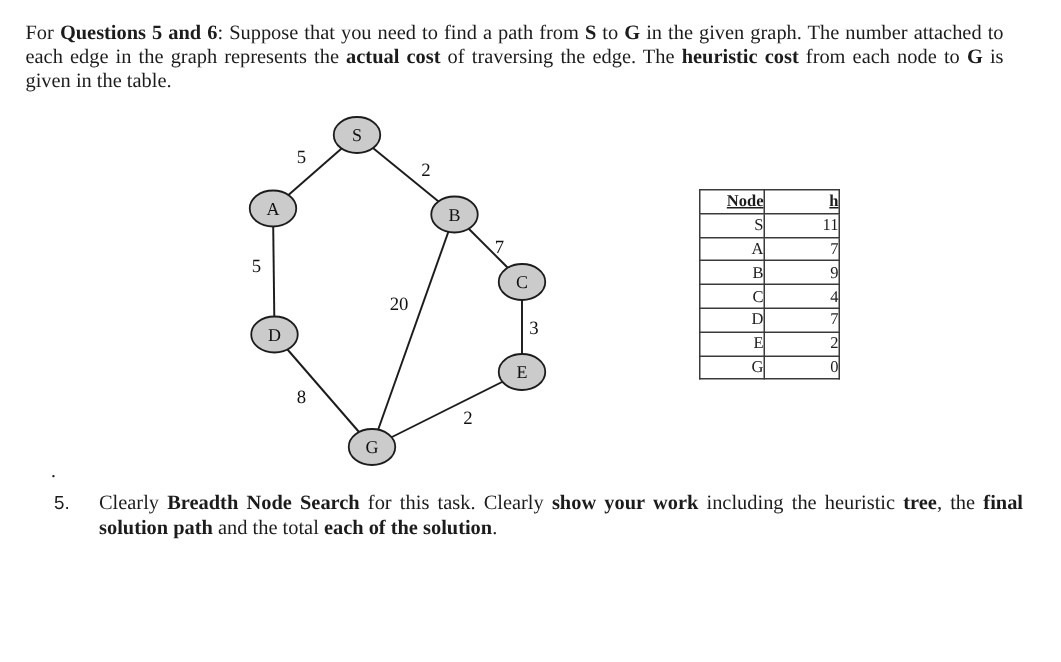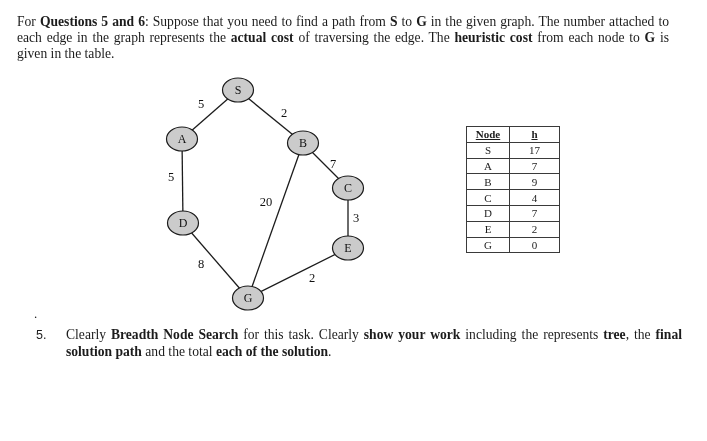--- a/index.html
+++ b/index.html
@@ -29,21 +29,21 @@
     font-family: "Liberation Serif", serif; font-size: 12.5px;
     text-anchor: middle; fill: #111;
   }
 
   .htable {
     position: absolute; left: 466px; top: 126px;
     border-collapse: collapse; font-size: 11px; color: #1c1c1c;
     table-layout: fixed;
   }
   .htable th, .htable td {
-    border: 1px solid #3a3a3a; text-align: center; vertical-align: middle;
+    border: 1px solid #3a3a3a; text-align: right; vertical-align: middle;
     padding: 0; height: 14.8px;
   }
   .htable th { font-weight: bold; text-decoration: underline; }
   .col-node { width: 43px; }
   .col-h { width: 50px; }
 
   .stray-dot { position: absolute; left: 34px; top: 306px; font-size: 13px; }
 
   .q5 { position: absolute; left: 36px; top: 327px; width: 646px; display: flex; }
   .q5-num {
@@ -102,21 +102,21 @@
       </colgroup>
     <thead>
       <tr>
         <th>Node</th>
         <th>h</th>
       </tr>
     </thead>
     <tbody>
         <tr>
           <td>S</td>
-          <td>17</td>
+          <td>11</td>
         </tr>
         <tr>
           <td>A</td>
           <td>7</td>
         </tr>
         <tr>
           <td>B</td>
           <td>9</td>
         </tr>
         <tr>
@@ -135,16 +135,16 @@
           <td>G</td>
           <td>0</td>
         </tr>
       </tbody>
   </table>
 
   <div class="stray-dot">.</div>
 
   <div class="q5">
     <div class="q5-num">5.</div>
-    <div class="q5-body"><span>Clearly </span><b>Breadth Node Search</b><span> for this task. Clearly </span><b>show your work</b><span> including the represents </span><b>tree</b><span>, the </span><b>final solution path</b><span> and the total </span><b>each of the solution</b><span>.</span></div>
+    <div class="q5-body"><span>Clearly </span><b>Breadth Node Search</b><span> for this task. Clearly </span><b>show your work</b><span> including the heuristic </span><b>tree</b><span>, the </span><b>final solution path</b><span> and the total </span><b>each of the solution</b><span>.</span></div>
   </div>
 
 </div>
 
 </body></html>

